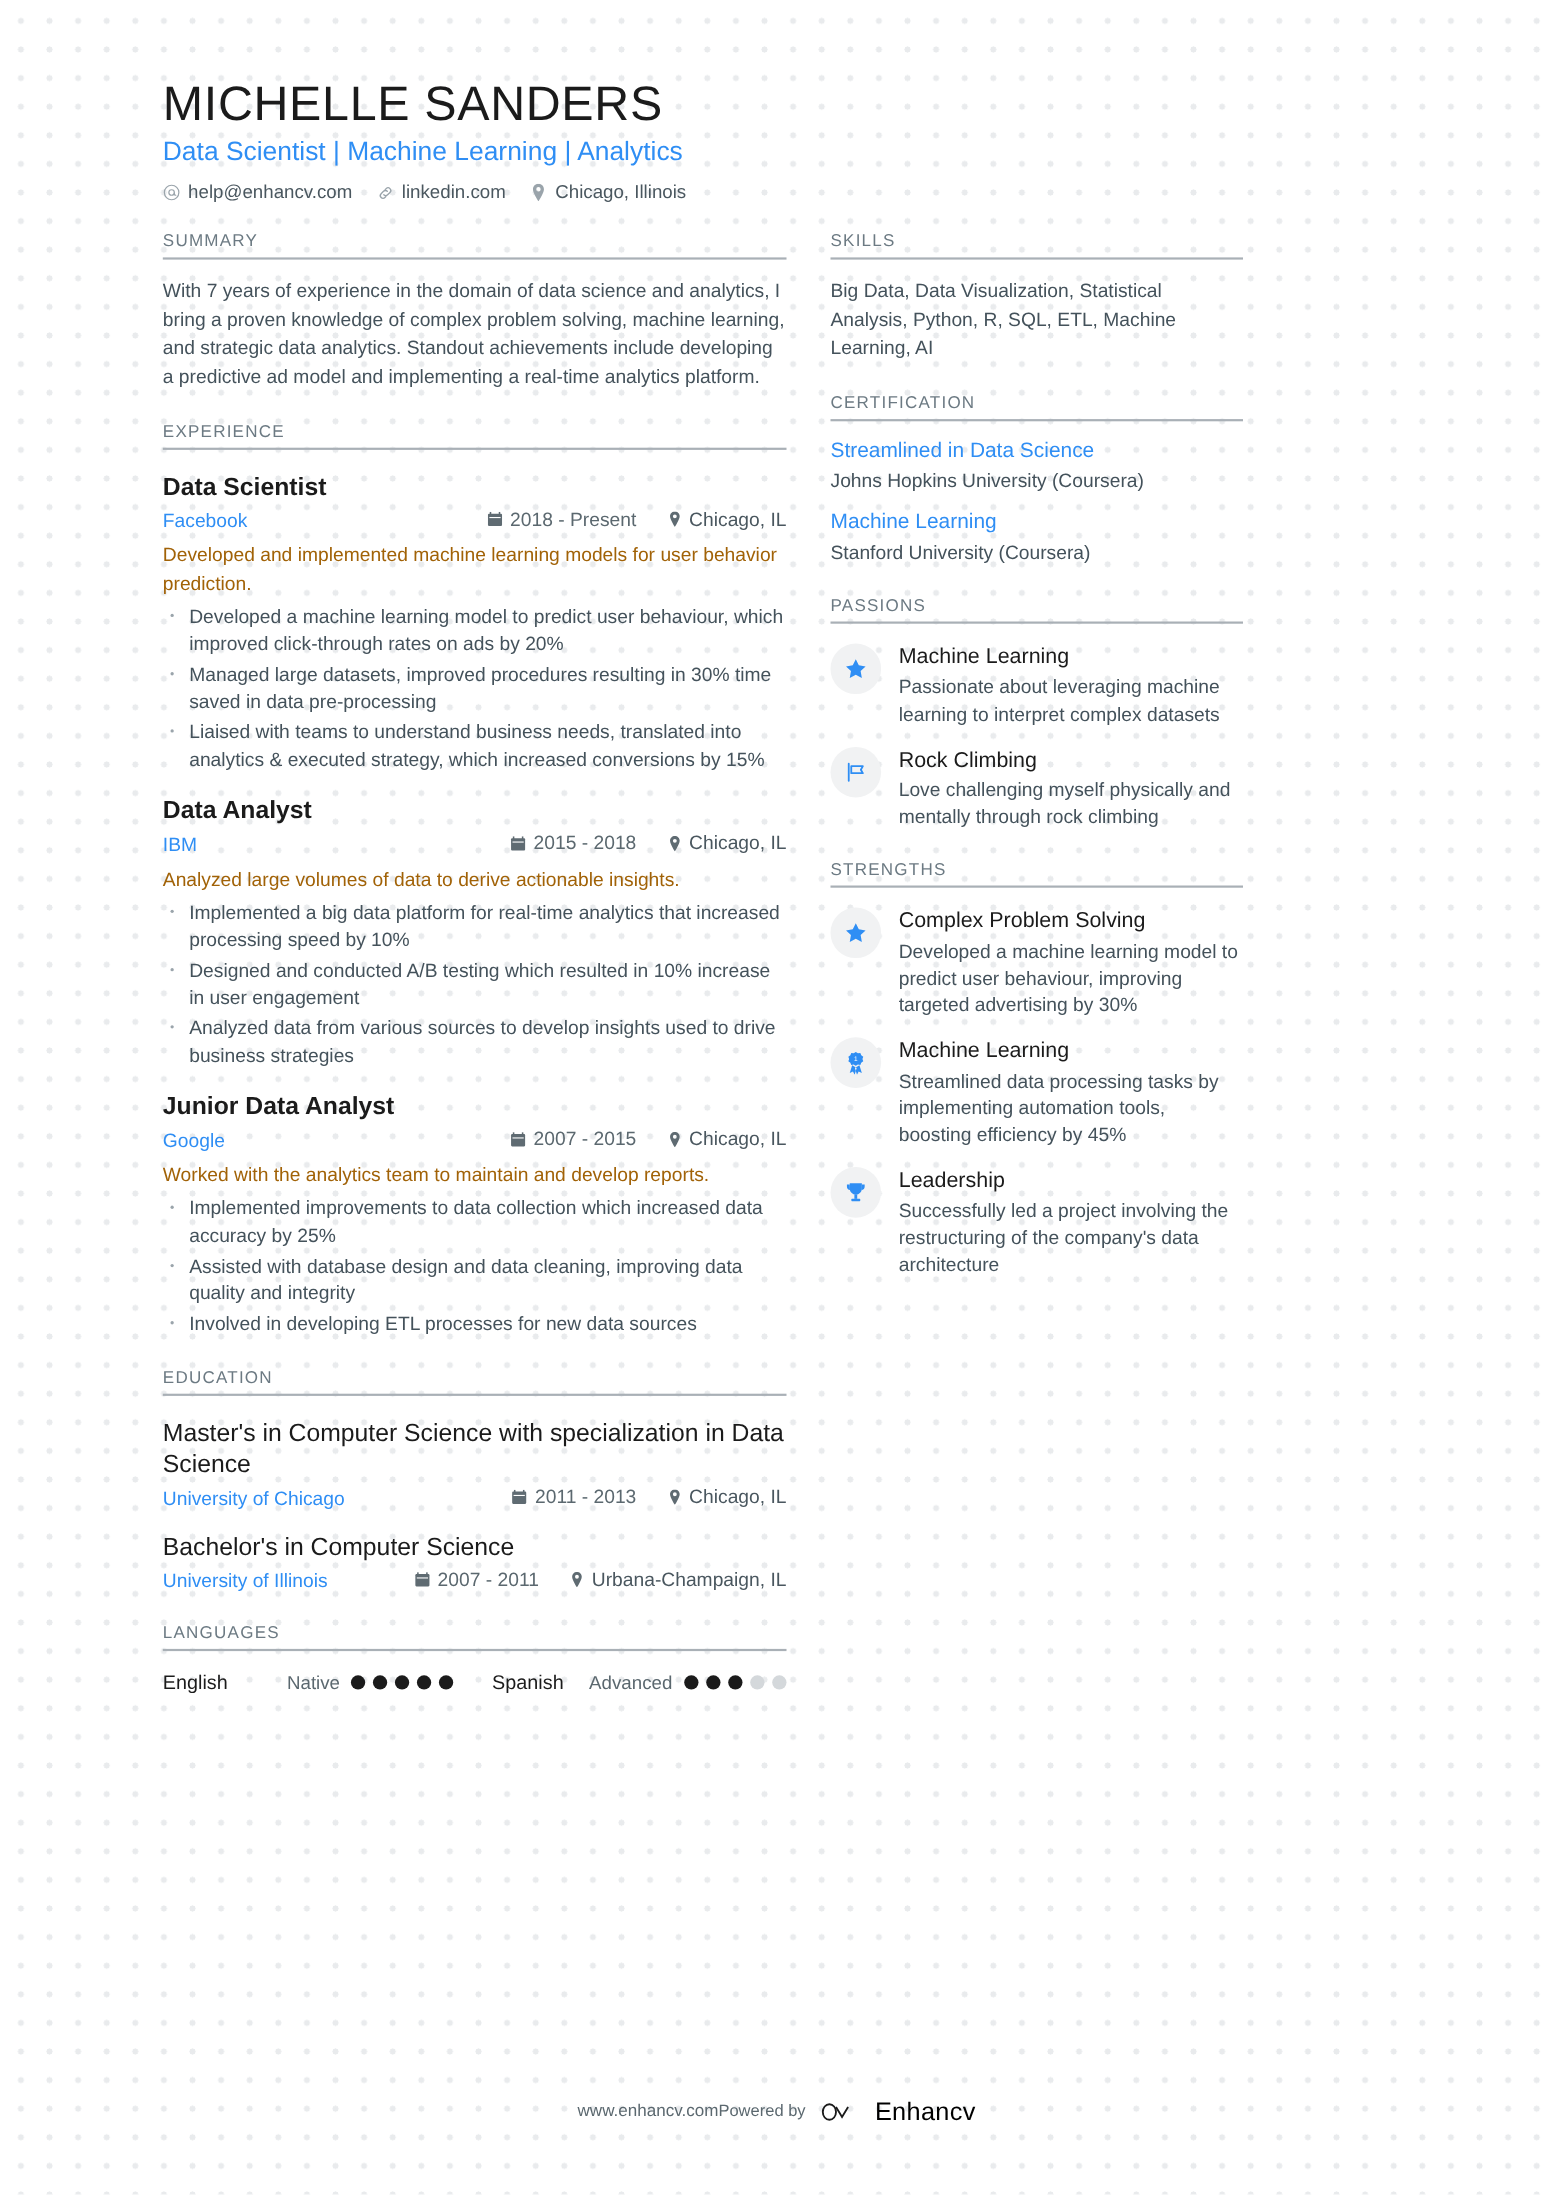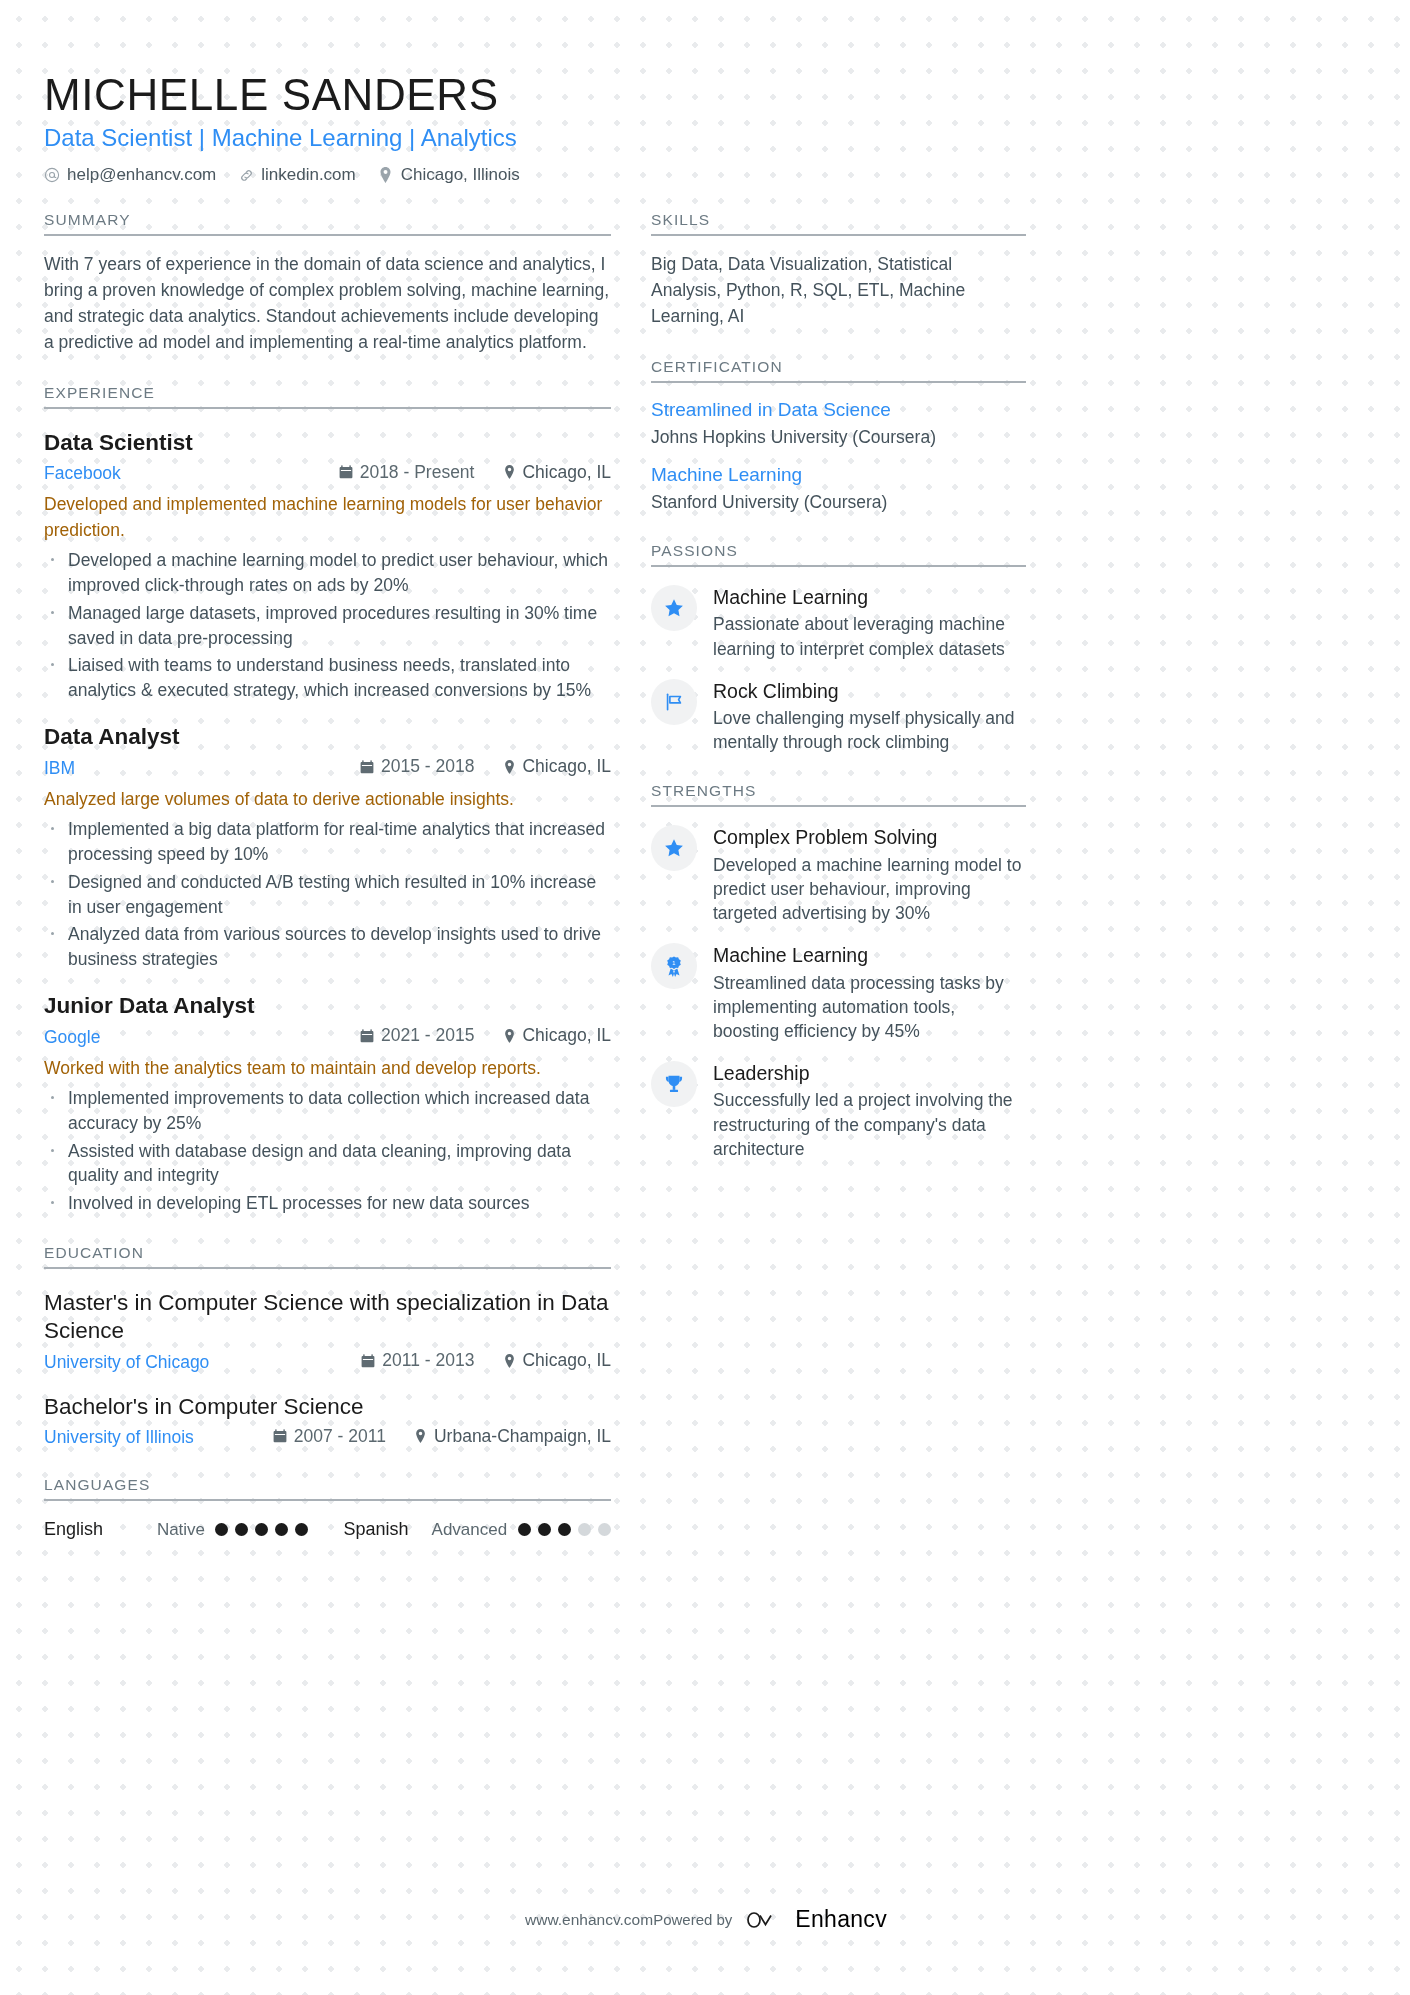--- a/index.html
+++ b/index.html
@@ -14,21 +14,22 @@
   
   .page {
     position:absolute; inset:0;
     background-color:#ffffff;
     background-image: radial-gradient(circle, #e9ebed 2.6px, transparent 2.9px);
     background-size: 26px 26px;
     background-position: 6px 6px;
   }
   .sheet {
     position:absolute; inset:0;
-    padding: 70px 90px 0 44px;
+    padding: 70px 90px 0 116px;
+    margin-left: 32px;
   }
   
   .name {
     font-size:44px;
     font-weight:400;
     letter-spacing:0.6px;
     color:#1b1b1b;
     line-height:1.12;
   }
   .headline {
@@ -288,21 +289,21 @@
             <span class="spacer"></span>
             <span class="entry-dates">
               <span class="mini">
                 <svg width="14" height="14" viewBox="0 0 14 14" fill="currentColor">
                     <rect x="0.6" y="2" width="12.8" height="11.2" rx="1"></rect>
                     <rect x="2.2" y="0.4" width="1.4" height="2.6"></rect>
                     <rect x="10.4" y="0.4" width="1.4" height="2.6"></rect>
                     <rect x="1.9" y="5" width="10.2" height="1" fill="#fff"></rect>
                   </svg>
               </span>
-              <span>2021 - 2015</span>
+              <span>2007 - 2015</span>
             </span>
             <span class="gap"></span>
             <span class="entry-loc">
               <span class="mini">
                 <svg width="11" height="14" viewBox="0 0 12 16" fill="currentColor">
                     <path d="M6 0C3.2 0 1 2.2 1 5c0 3.6 5 11 5 11s5-7.4 5-11c0-2.8-2.2-5-5-5zm0 7a2 2 0 1 1 0-4 2 2 0 0 1 0 4z"></path>
                   </svg>
               </span>
               <span>Chicago, IL</span>
             </span>

